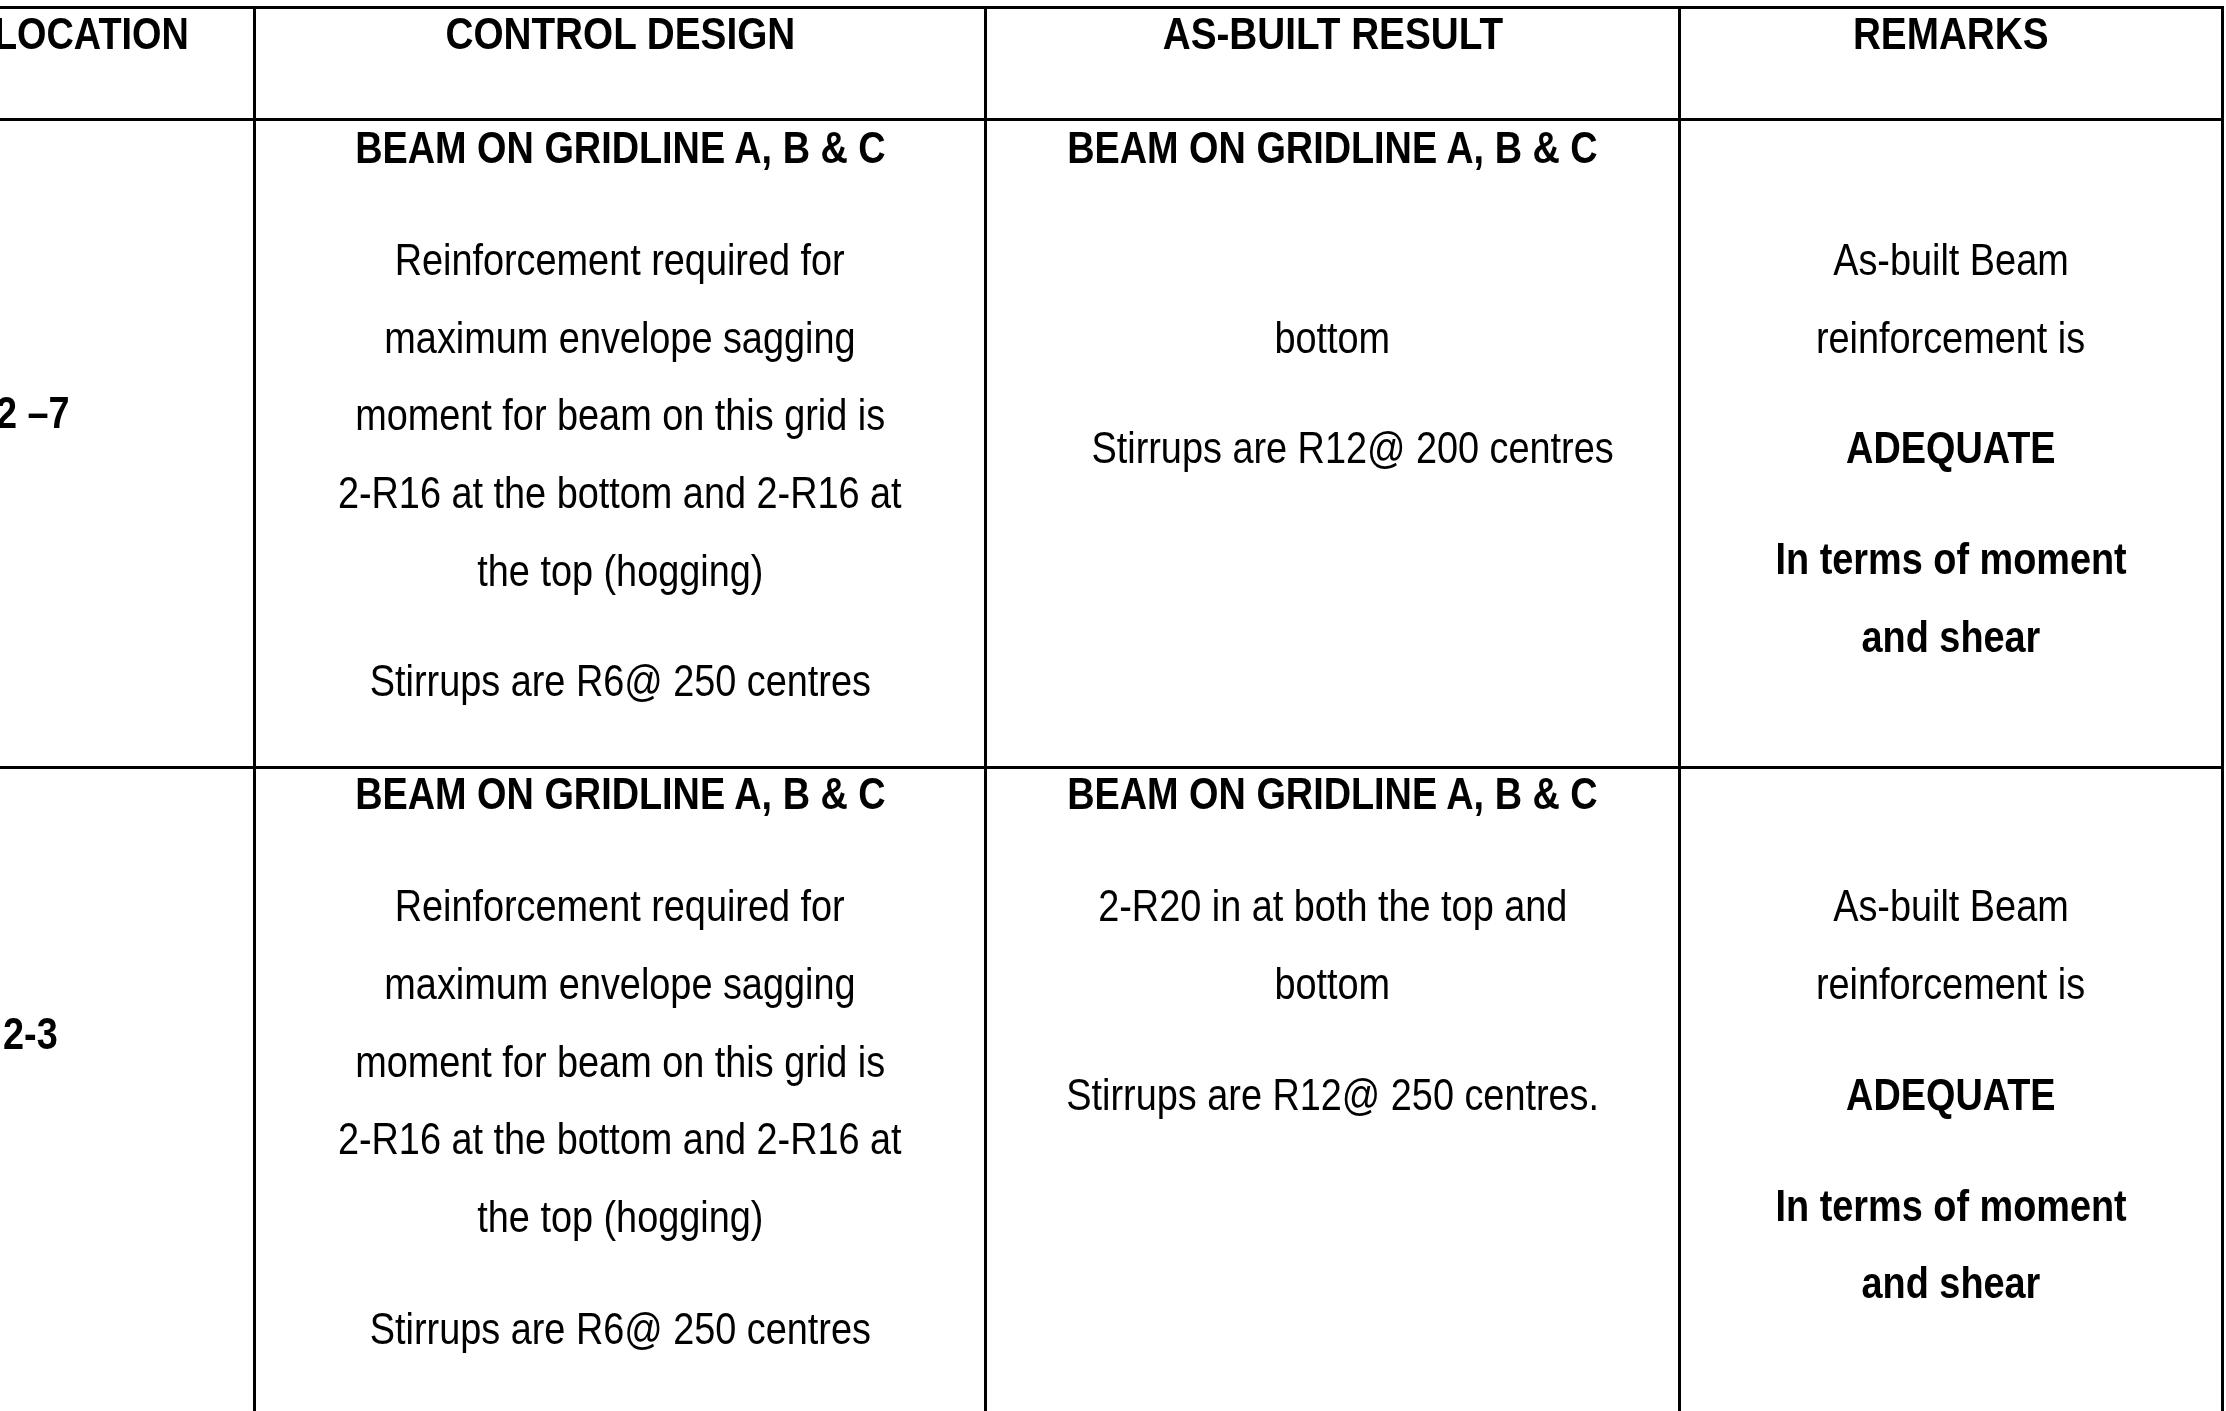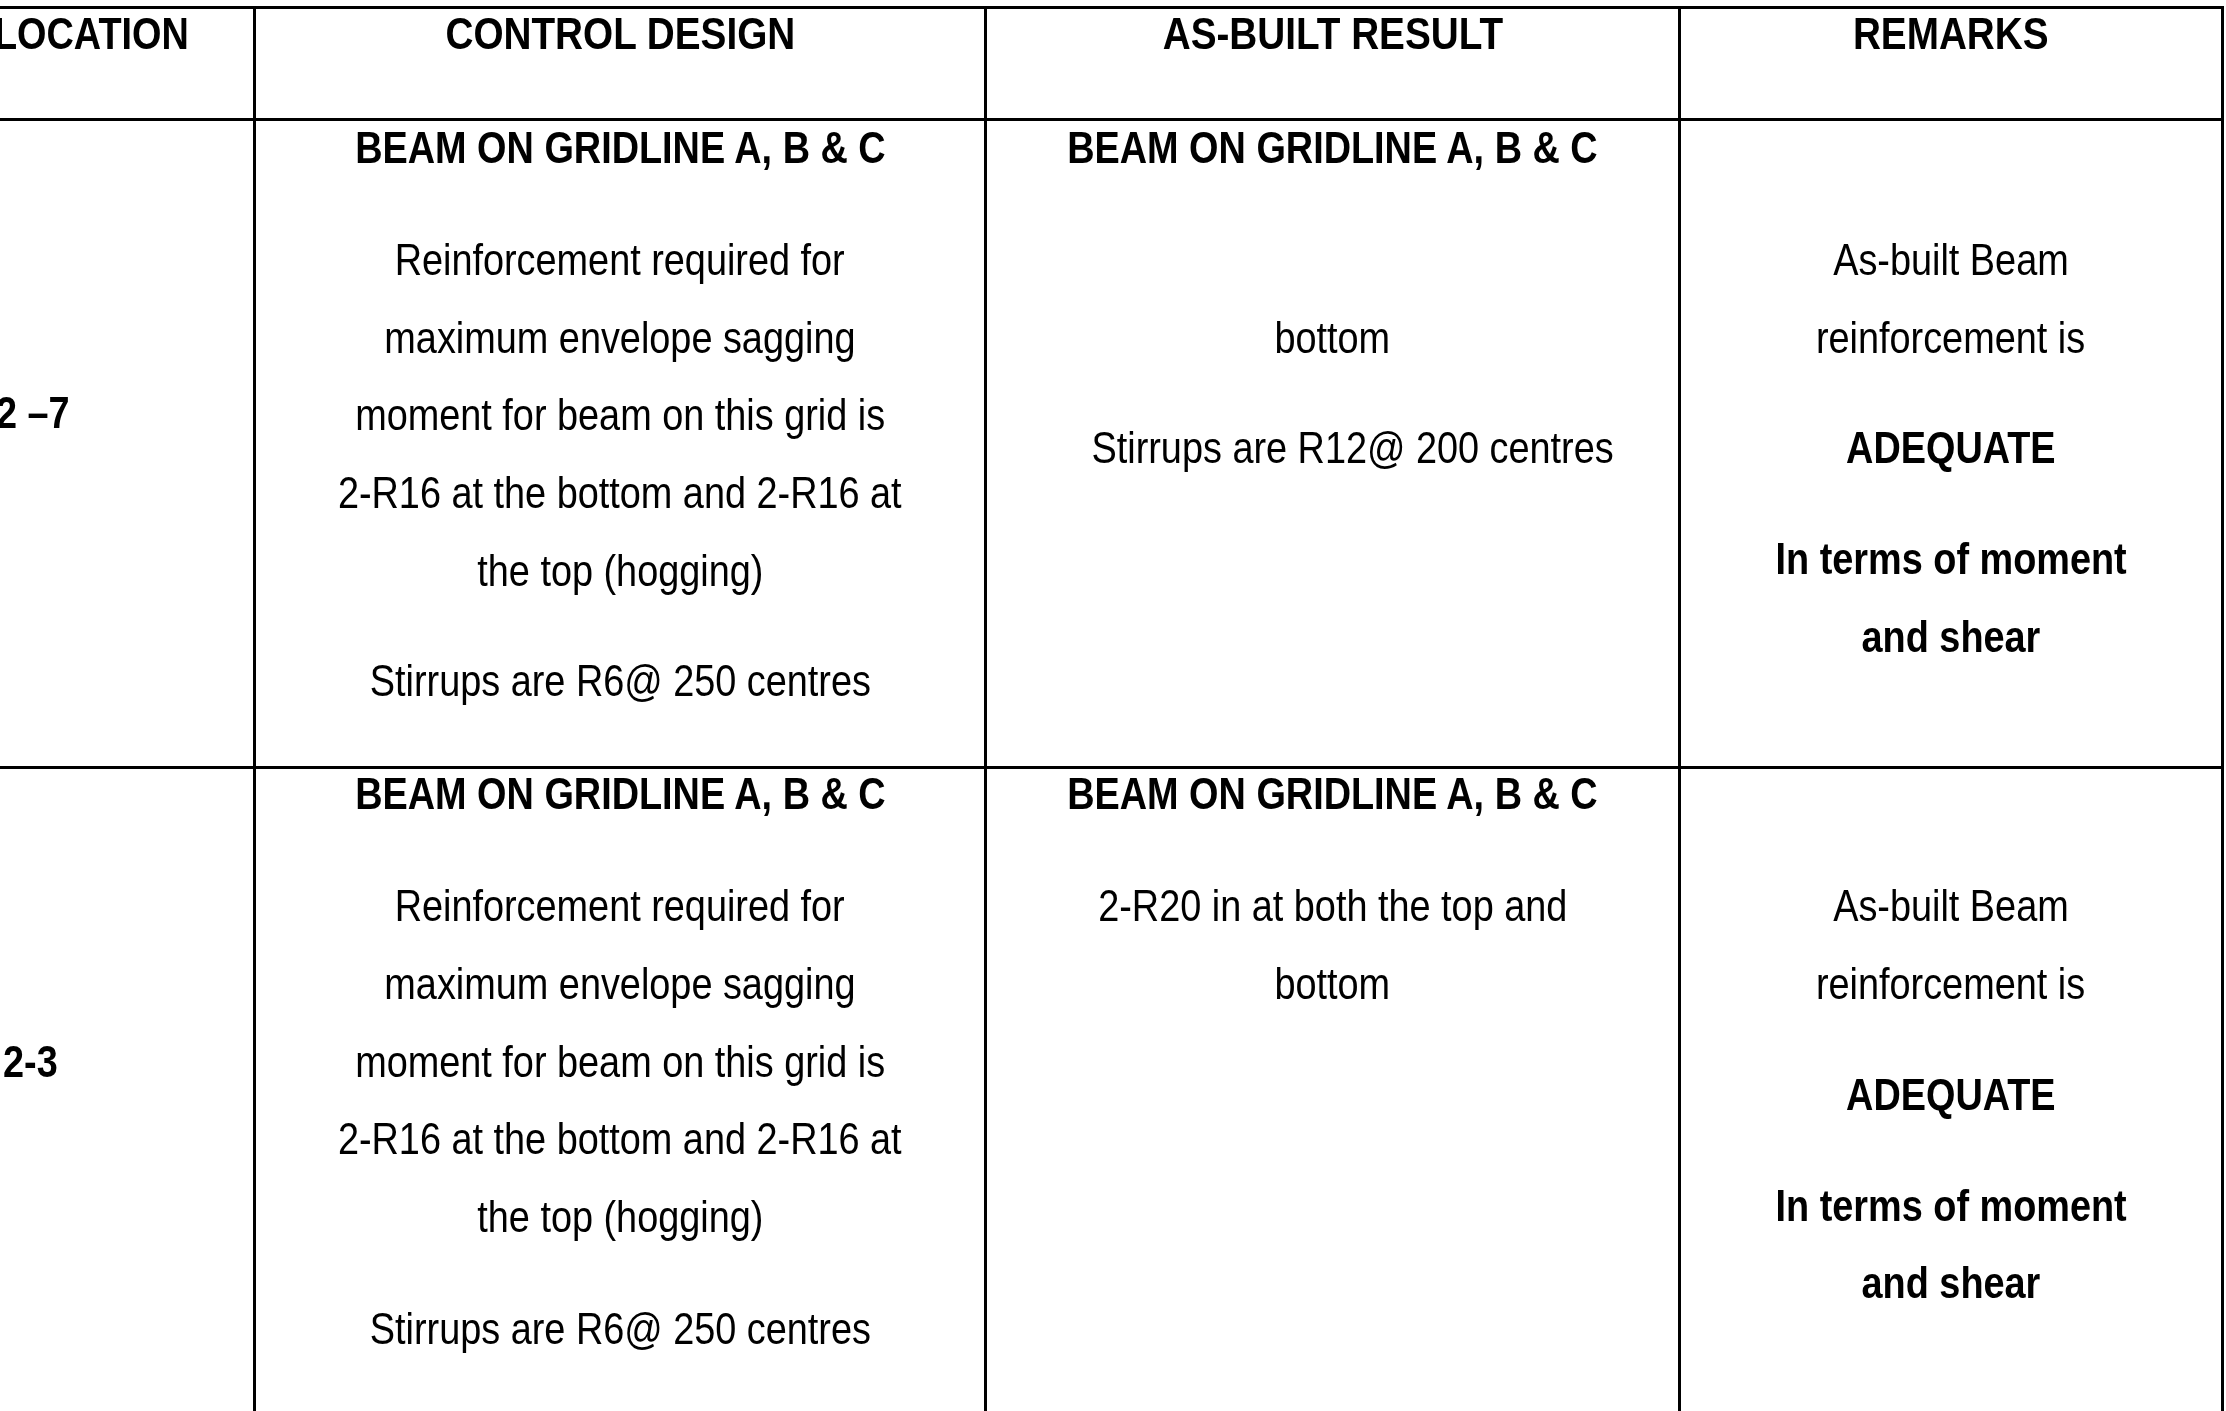--- a/index.html
+++ b/index.html
@@ -57,36 +57,37 @@
   </div>
 
   <div class="col" style="left:1681px; width:540px; top:0; height:1411px;">
     <div class="t reg" style="top:221px;"><span>As-built Beam</span></div>
     <div class="t reg" style="top:299px;"><span>reinforcement is</span></div>
     <div class="t bold" style="top:409px;"><span>ADEQUATE</span></div>
     <div class="t bold" style="top:520px;"><span>In terms of moment</span></div>
     <div class="t bold" style="top:598px;"><span>and shear</span></div>
   </div>
 
-  <div class="loc" style="left:3px; top:1023px;"><span>2-3</span></div>
+  <div class="loc" style="left:3px; top:995px;"><span>2-3</span></div>
 
   <div class="col" style="left:256px; width:728px; top:0; height:1411px;">
     <div class="t bold" style="top:755px;"><span>BEAM ON GRIDLINE A, B &amp; C</span></div>
     <div class="t reg" style="top:867px;"><span>Reinforcement required for</span></div>
     <div class="t reg" style="top:945px;"><span>maximum envelope sagging</span></div>
     <div class="t reg" style="top:1023px;"><span>moment for beam on this grid is</span></div>
     <div class="t reg" style="top:1100px;"><span>2-R16 at the bottom and 2-R16 at</span></div>
     <div class="t reg" style="top:1178px;"><span>the top (hogging)</span></div>
     <div class="t reg" style="top:1290px;"><span>Stirrups are R6@ 250 centres</span></div>
   </div>
 
   <div class="col" style="left:987px; width:691px; top:0; height:1411px;">
     <div class="t bold" style="top:755px;"><span>BEAM ON GRIDLINE A, B &amp; C</span></div>
     <div class="t reg" style="top:867px;"><span>2-R20 in at both the top and</span></div>
     <div class="t reg" style="top:945px;"><span>bottom</span></div>
+    <div class="t reg" style="top:1056px;"><span>Stirrups are R12@ 250 centres.</span></div>
   </div>
 
   <div class="col" style="left:1681px; width:540px; top:0; height:1411px;">
     <div class="t reg" style="top:867px;"><span>As-built Beam</span></div>
     <div class="t reg" style="top:945px;"><span>reinforcement is</span></div>
     <div class="t bold" style="top:1056px;"><span>ADEQUATE</span></div>
     <div class="t bold" style="top:1167px;"><span>In terms of moment</span></div>
     <div class="t bold" style="top:1244px;"><span>and shear</span></div>
   </div>
 </div>

